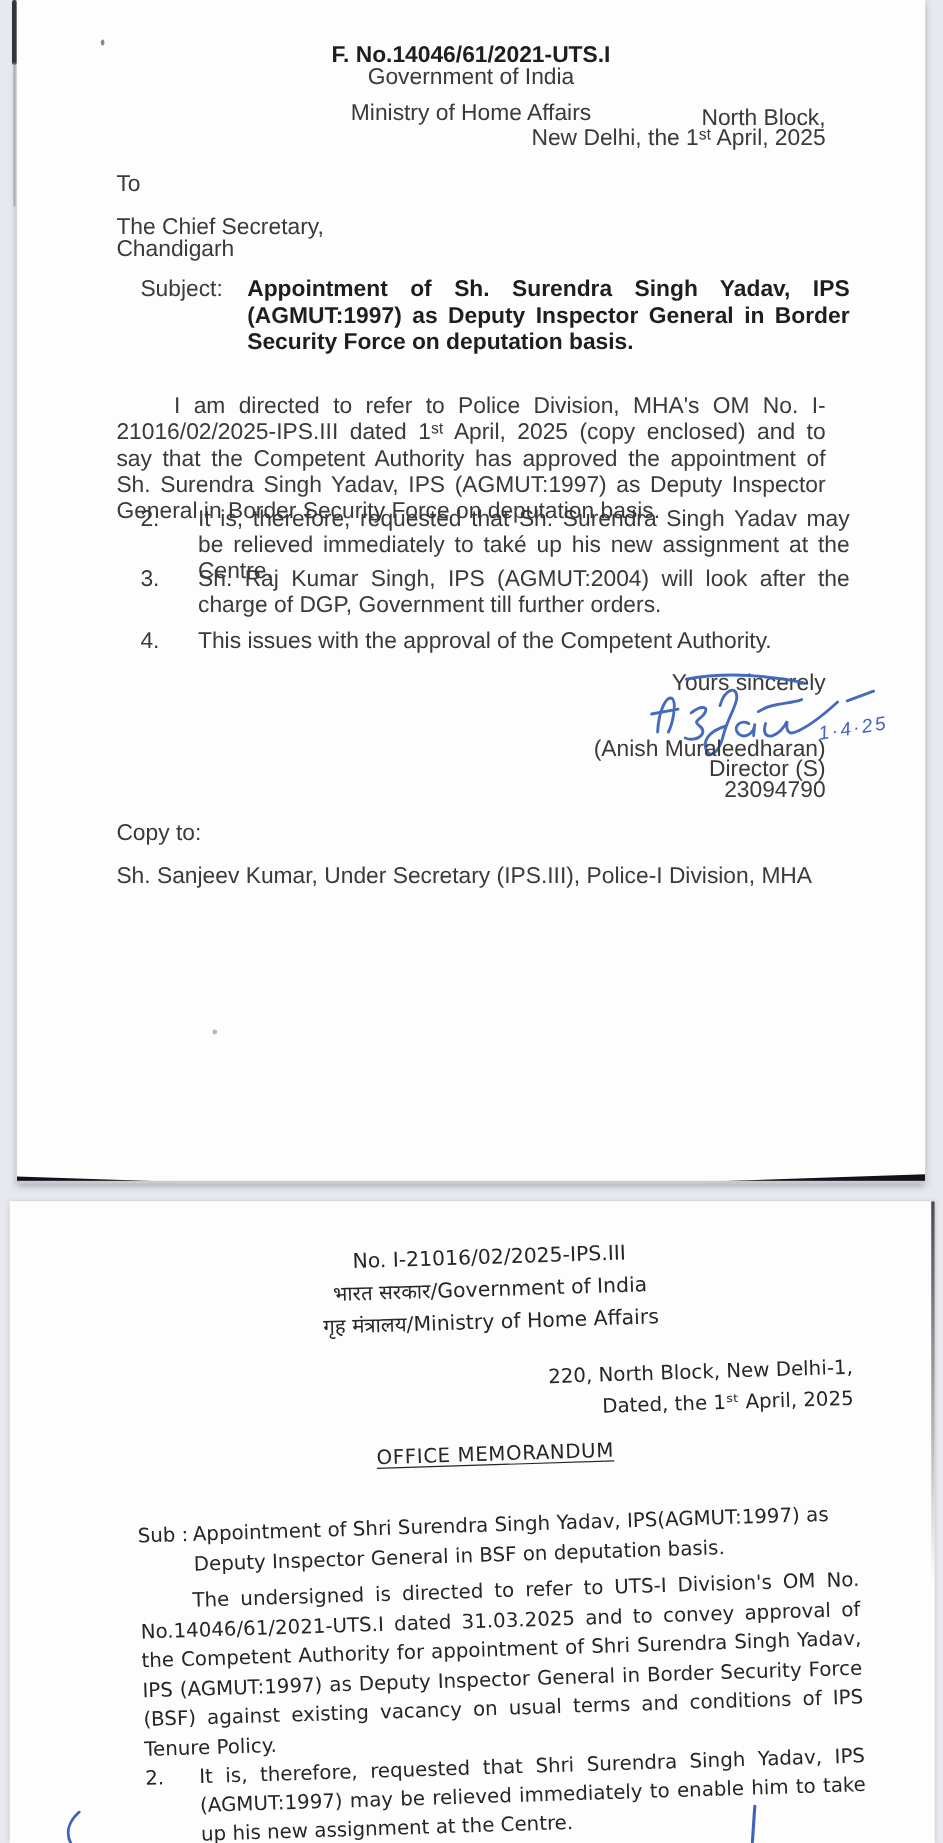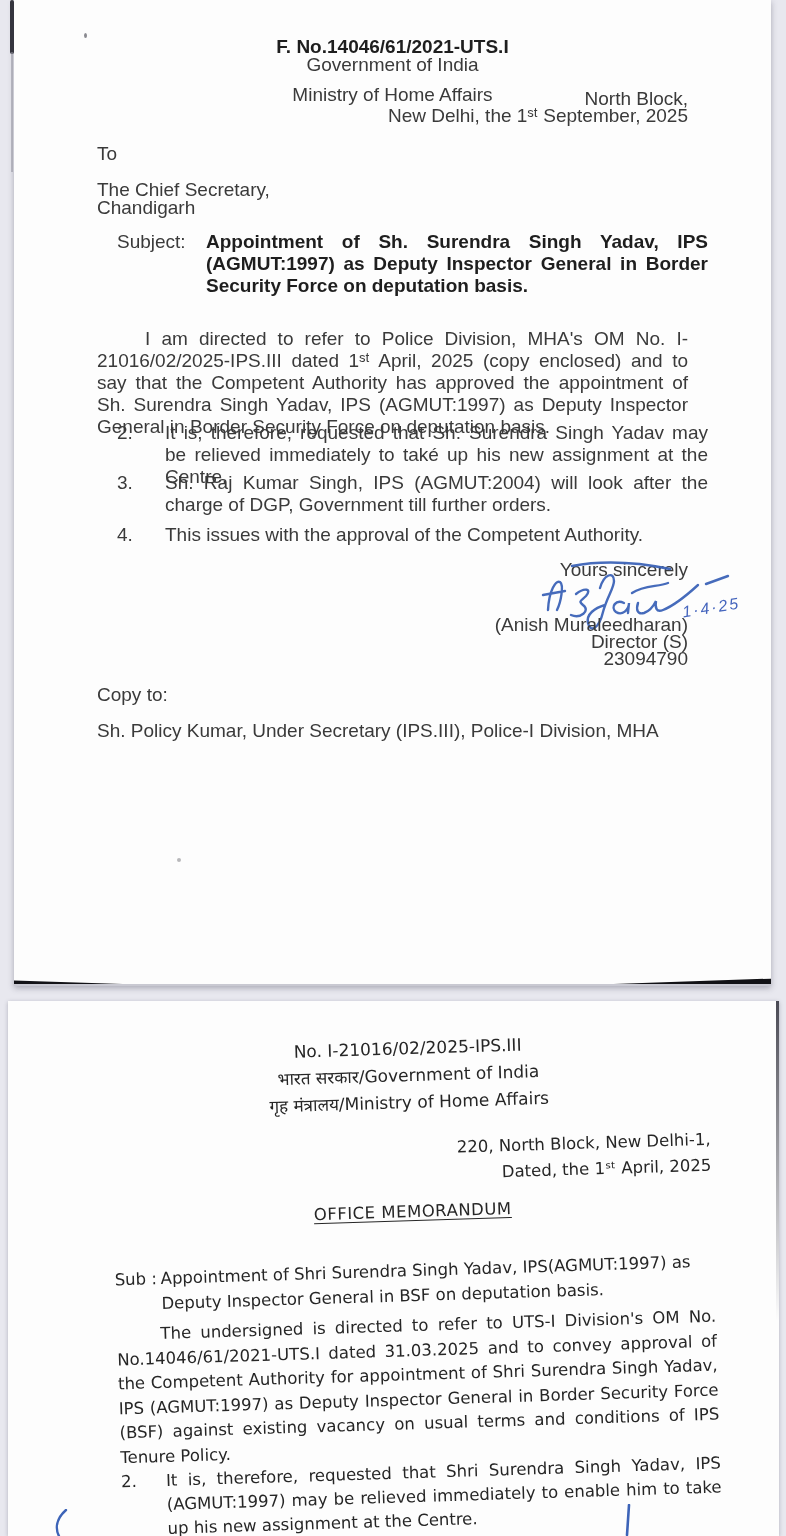--- a/index.html
+++ b/index.html
@@ -76,21 +76,21 @@
 
 <div class="page" id="page1">
   <div class="speck" id="speck1"></div>
   <div class="speck" id="speck2"></div>
 
   <div class="p1 center bold" style="top:36px">F. No.14046/61/2021-UTS.I</div>
   <div class="p1 center" style="top:54px">Government of India</div>
   <div class="p1 center" style="top:84px">Ministry of Home Affairs</div>
 
   <div class="p1 right" style="top:88px">North Block,</div>
-  <div class="p1 right" style="top:105px">New Delhi, the 1ˢᵗ September, 2025</div>
+  <div class="p1 right" style="top:105px">New Delhi, the 1ˢᵗ April, 2025</div>
 
   <div class="p1" style="top:143px">To</div>
   <div class="p1" style="top:179px">The Chief Secretary,</div>
   <div class="p1" style="top:197px">Chandigarh</div>
 
   <div class="p1 flexrow" style="top:231px">
     <div class="subjlabel">Subject:</div>
     <div class="bold jus" style="flex:1">Appointment of Sh. Surendra Singh Yadav, IPS (AGMUT:1997) as Deputy Inspector General in Border Security Force on deputation basis.</div>
   </div>
 
@@ -126,21 +126,21 @@
       <path d="M176,28 L198,20"></path>
     </g>
   </svg>
   <div class="hw-date">1·4·25</div>
 
   <div class="p1 right sigblock" style="top:614px">(Anish Muraleedharan)</div>
   <div class="p1 right sigblock" style="top:631px">Director (S)</div>
   <div class="p1 right sigblock" id="p1-phone" style="top:648px">23094790</div>
 
   <div class="p1" style="top:684px">Copy to:</div>
-  <div class="p1" style="top:720px">Sh. Policy Kumar, Under Secretary (IPS.III), Police-I Division, MHA</div>
+  <div class="p1" style="top:720px">Sh. Sanjeev Kumar, Under Secretary (IPS.III), Police-I Division, MHA</div>
 
   <div class="wedge" id="wedge-left"></div>
   <div class="wedge" id="wedge-right"></div>
   <div id="p1-bottomline"></div>
 </div>
 
 <div class="page" id="page2">
   <div id="p2-rightshadow"></div>
 
   <div id="p2c">

